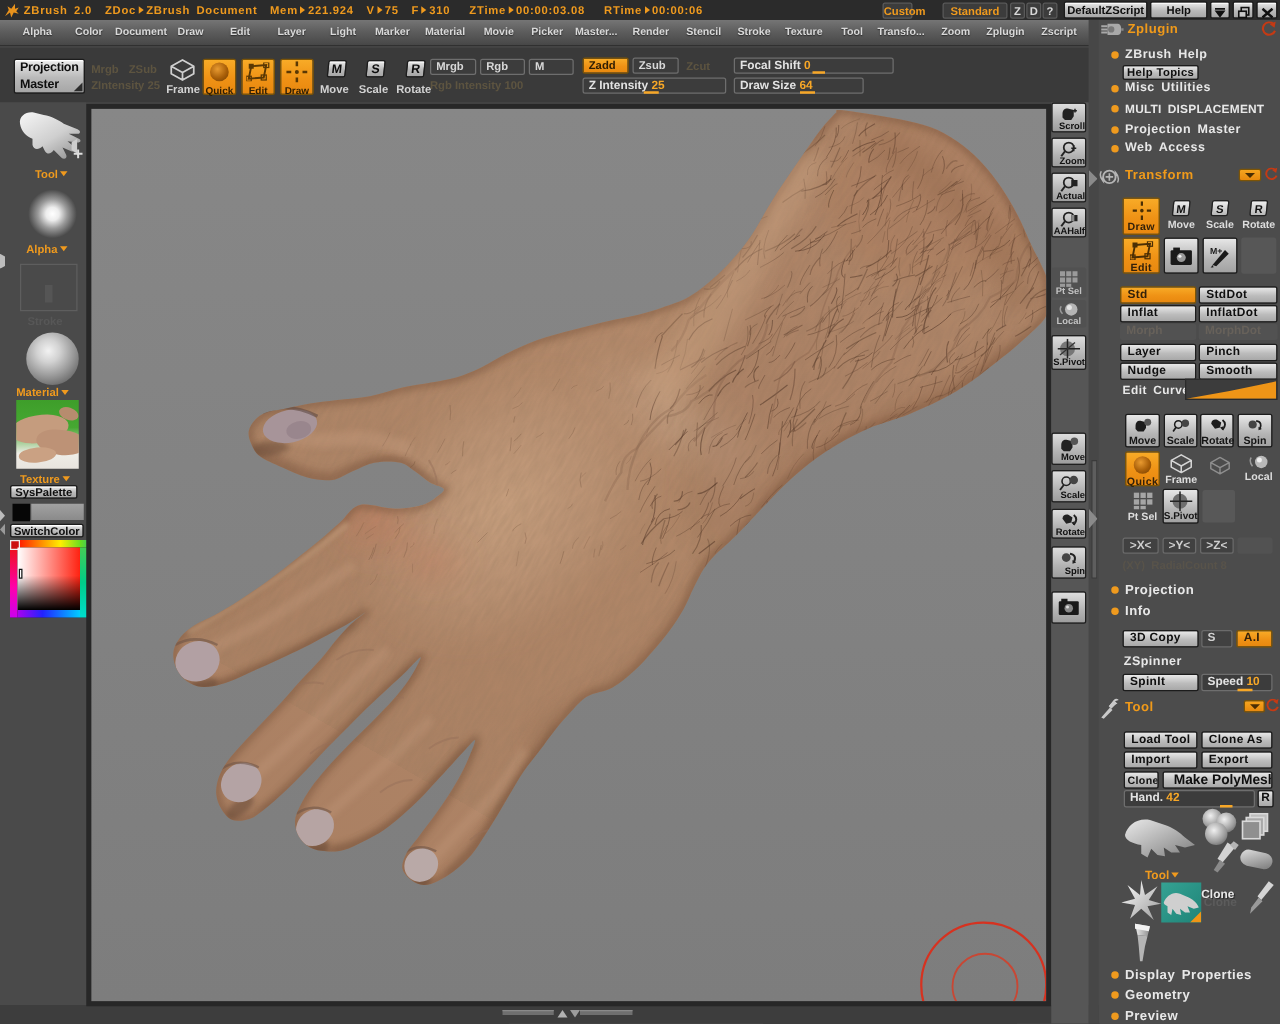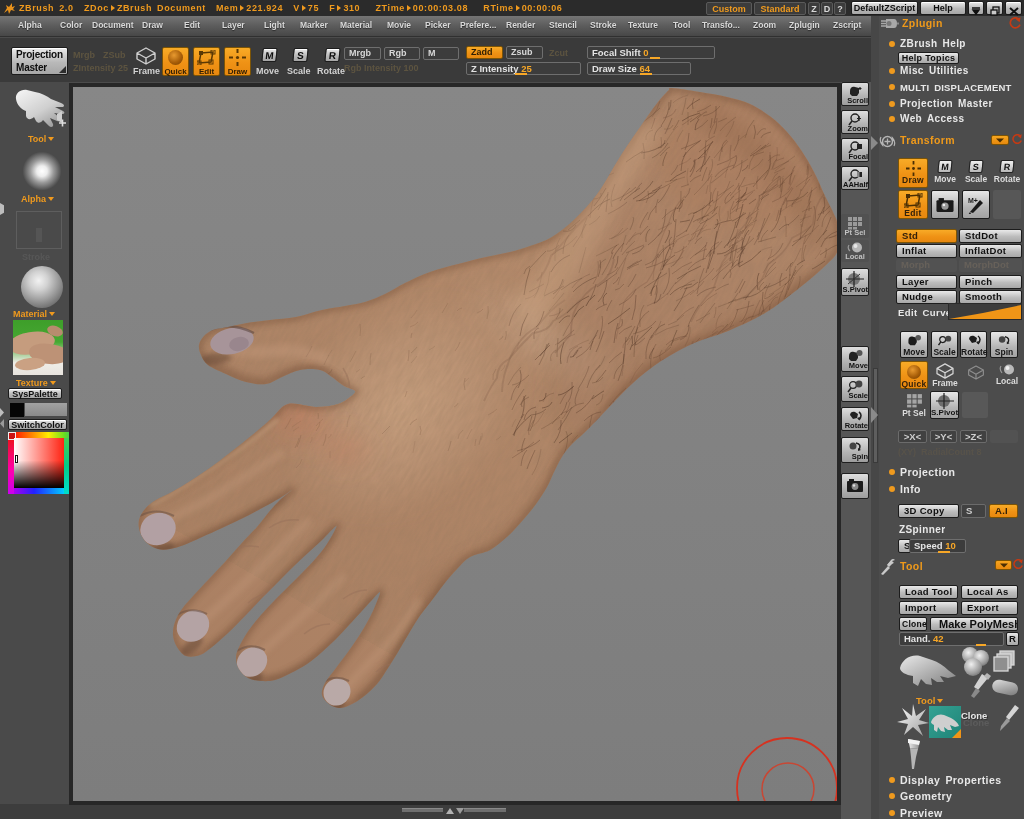--- a/index.html
+++ b/index.html
@@ -25,21 +25,21 @@
 <body>
 
 <div class="abs" style="left:0;top:0;width:1024px;height:16px;background:#2b2b2b"></div>
 <div id="titlebar">
   <svg class="abs" style="left:3px;top:2px" width="13" height="13" viewBox="0 0 13 13">
       <path d="M1 11 L4 6 L3 3 L6 5 L9 1 L9 5 L12 4 L10 7 L12 9 L8 8 L6 12 L5 8 Z" fill="#e8921c"></path>
     </svg>
   <div class="olbl" style="left:19px;top:3px;font-size:9px;letter-spacing:.6px;word-spacing:2px">ZBrush 2.0</div>
   <div class="olbl" style="left:84px;top:3px;font-size:9px;letter-spacing:.6px;word-spacing:2px">ZDoc<span class="tri-r"></span>ZBrush Document</div>
   <div class="olbl" style="left:216px;top:3px;font-size:9px;letter-spacing:.6px;word-spacing:2px">Mem<span class="tri-r"></span>221.924&nbsp; V<span class="tri-r"></span>75&nbsp; F<span class="tri-r"></span>310&nbsp;&nbsp; ZTime<span class="tri-r"></span>00:00:03.08&nbsp;&nbsp; RTime<span class="tri-r"></span>00:00:06</div>
-  <div class="dbtn" style="left:706px;top:2px;width:46px;height:13px;font-size:9px;line-height:12px;color:#ef9a1e;border-color:#5a5a5a">Custom</div>
+  <div class="dbtn" style="left:706px;top:2px;width:24px;height:13px;font-size:9px;line-height:12px;color:#ef9a1e;border-color:#5a5a5a">Custom</div>
   <div class="dbtn" style="left:754px;top:2px;width:52px;height:13px;font-size:9px;line-height:12px;color:#ef9a1e;border-color:#5a5a5a">Standard</div>
   <div class="dbtn" style="left:808px;top:2px;width:12px;height:13px;font-size:9px;line-height:12px;border-color:#5a5a5a">Z</div>
   <div class="dbtn" style="left:821px;top:2px;width:12px;height:13px;font-size:9px;line-height:12px;border-color:#5a5a5a">D</div>
   <div class="dbtn" style="left:834px;top:2px;width:12px;height:13px;font-size:9px;line-height:12px;border-color:#5a5a5a">?</div>
   <div class="lbtn" style="left:851px;top:1px;width:67px;height:14px;font-size:9px;line-height:13px">DefaultZScript</div>
   <div class="lbtn" style="left:920px;top:1px;width:46px;height:14px;font-size:9px;line-height:13px">Help</div>
   <div class="lbtn" style="left:968px;top:1px;width:16px;height:14px">
     <svg width="10" height="9" style="margin-top:2px">
         <path d="M1 1 h8 M2 3 L5 7 L8 3 Z" stroke="#111" fill="#111" stroke-width="1.4"></path>
       </svg>
@@ -63,21 +63,21 @@
   <div class="menuitem" style="left:60px;top:20px">Color</div>
   <div class="menuitem" style="left:92px;top:20px">Document</div>
   <div class="menuitem" style="left:142px;top:20px">Draw</div>
   <div class="menuitem" style="left:184px;top:20px">Edit</div>
   <div class="menuitem" style="left:222px;top:20px">Layer</div>
   <div class="menuitem" style="left:264px;top:20px">Light</div>
   <div class="menuitem" style="left:300px;top:20px">Marker</div>
   <div class="menuitem" style="left:340px;top:20px">Material</div>
   <div class="menuitem" style="left:387px;top:20px">Movie</div>
   <div class="menuitem" style="left:425px;top:20px">Picker</div>
-  <div class="menuitem" style="left:460px;top:20px">Prefere...</div>
+  <div class="menuitem" style="left:460px;top:20px">Master...</div>
   <div class="menuitem" style="left:506px;top:20px">Render</div>
   <div class="menuitem" style="left:549px;top:20px">Stencil</div>
   <div class="menuitem" style="left:590px;top:20px">Stroke</div>
   <div class="menuitem" style="left:628px;top:20px">Texture</div>
   <div class="menuitem" style="left:673px;top:20px">Tool</div>
   <div class="menuitem" style="left:702px;top:20px">Transfo...</div>
   <div class="menuitem" style="left:753px;top:20px">Zoom</div>
   <div class="menuitem" style="left:789px;top:20px">Zplugin</div>
   <div class="menuitem" style="left:833px;top:20px">Zscript</div>
 </div>
@@ -987,21 +987,21 @@
         <path d="M12 3 v5 M10 5.5 h4" stroke="#222" stroke-width="1.2"></path>
       </svg>
       <span class="slab">Zoom</span>
     </div>
   <div class="sbtn" style="top:138px;height:24px">
       <svg width="16" height="13" viewBox="0 0 16 13">
         <circle cx="8" cy="5" r="4" fill="none" stroke="#222" stroke-width="1.4"></circle>
         <path d="M5 8 L2 12" stroke="#222" stroke-width="1.6"></path>
         <rect x="10" y="3" width="5" height="5" fill="#222"></rect>
       </svg>
-      <span class="slab">Focal</span>
+      <span class="slab">Actual</span>
     </div>
   <div class="sbtn" style="top:166px;height:24px">
       <svg width="16" height="13" viewBox="0 0 16 13">
         <circle cx="8" cy="5" r="4" fill="none" stroke="#222" stroke-width="1.4"></circle>
         <path d="M5 8 L2 12" stroke="#222" stroke-width="1.6"></path>
         <rect x="10" y="3" width="5" height="5" fill="#222"></rect>
         <rect x="10" y="3" width="2.5" height="5" fill="#888"></rect>
       </svg>
       <span class="slab">AAHalf</span>
     </div>
@@ -1265,38 +1265,38 @@
   <div class="dot" style="left:889px;top:469px"></div>
     <div class="plbl" style="left:900px;top:466px;font-size:10.5px">Projection</div>
   <div class="dot" style="left:889px;top:486px"></div>
     <div class="plbl" style="left:900px;top:483px;font-size:10.5px">Info</div>
 
   <div class="pbtn" style="left:898px;top:504px;width:61px;height:14px;line-height:12px">3D Copy</div>
   <div class="pdbtn" style="left:961px;top:504px;width:25px;height:14px;line-height:12px;text-align:left;padding-left:4px">S</div>
   <div class="pobtn" style="left:989px;top:504px;width:29px;height:14px;line-height:12px">A.I</div>
   <div class="plbl" style="left:899px;top:524px;font-size:10px">ZSpinner</div>
   <div class="pbtn" style="left:898px;top:539px;width:61px;height:14px;line-height:12px">SpinIt</div>
-  <div class="fld" style="left:909px;top:539px;width:57px;height:14px;font-size:9.5px;line-height:12px;padding-left:4px">Speed <span class="num">10</span>
+  <div class="fld" style="left:961px;top:539px;width:57px;height:14px;font-size:9.5px;line-height:12px;padding-left:4px">Speed <span class="num">10</span>
     <div class="abs" style="left:28px;top:11px;width:12px;height:2px;background:#f7a727"></div>
   </div>
 
   <svg class="abs" style="left:879px;top:558px" width="18" height="18" viewBox="0 0 18 18">
       <path d="M2 16 L9 8 L11 10 L4 17 Z" fill="#c9c9c9"></path>
       <path d="M8 7 L12 2 Q14 0 16 2 L13 3 L15 5 Z" fill="#c9c9c9"></path>
       <path d="M9 8 L13 4" stroke="#c9c9c9" stroke-width="3"></path>
     </svg>
   <div class="ohdr" style="left:900px;top:560px;font-size:10.5px;letter-spacing:.4px">Tool</div>
   <div class="ddb" style="left:995px;top:560px;width:17px;height:10px"></div>
   <svg class="abs" style="left:1012px;top:559px" width="12" height="12" viewBox="0 0 14 14">
       <path d="M10.8 2.2 A5 5 0 1 0 12 7.6" fill="none" stroke="#c43a14" stroke-width="1.8"></path>
       <path d="M12.6 0.2 L11.6 5.2 L7.8 2.4 Z" fill="#c43a14"></path>
     </svg>
 
   <div class="pbtn" style="left:899px;top:585px;width:59px;height:14px;line-height:12px">Load Tool</div>
-  <div class="pbtn" style="left:961px;top:585px;width:57px;height:14px;line-height:12px">Local As</div>
+  <div class="pbtn" style="left:961px;top:585px;width:57px;height:14px;line-height:12px">Clone As</div>
   <div class="pbtn" style="left:899px;top:601px;width:59px;height:14px;line-height:12px">Import</div>
   <div class="pbtn" style="left:961px;top:601px;width:57px;height:14px;line-height:12px">Export</div>
   <div class="pbtn" style="left:899px;top:617px;width:28px;height:14px;line-height:12px;padding-left:2px;font-size:8.5px;white-space:nowrap;overflow:hidden">Clone</div>
   <div class="pbtn" style="left:930px;top:617px;width:88px;height:14px;line-height:12px;padding-left:8px;font-size:11px;letter-spacing:0;white-space:nowrap;overflow:hidden">Make PolyMesh3D</div>
   <div class="fld" style="left:899px;top:632px;width:105px;height:14px;font-size:9.5px;line-height:12px;padding-left:4px">Hand. <span class="num">42</span>
     <div class="abs" style="left:76px;top:11px;width:10px;height:2px;background:#f7a727"></div>
   </div>
   <div class="pbtn" style="left:1006px;top:632px;width:13px;height:14px;line-height:12px;text-align:center;padding:0">R</div>
   <div id="thumbs">
 

